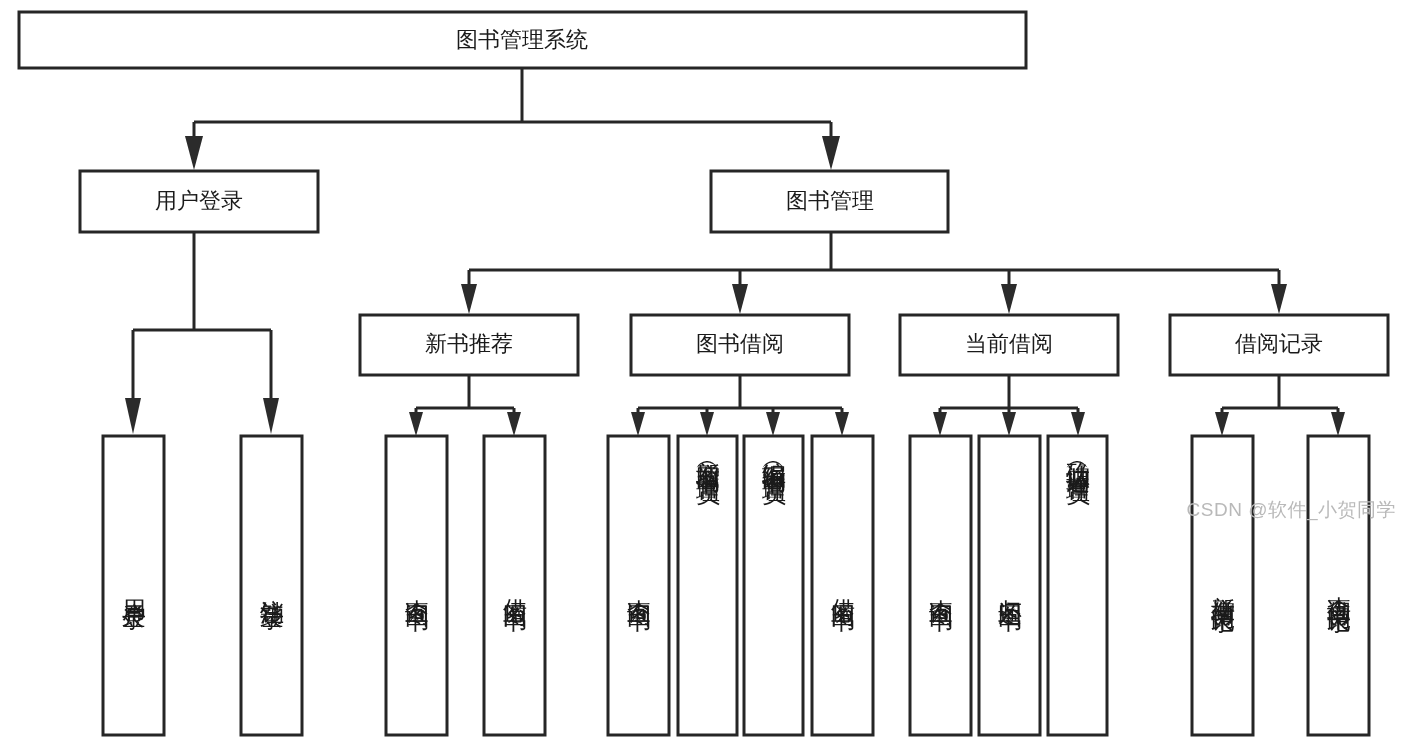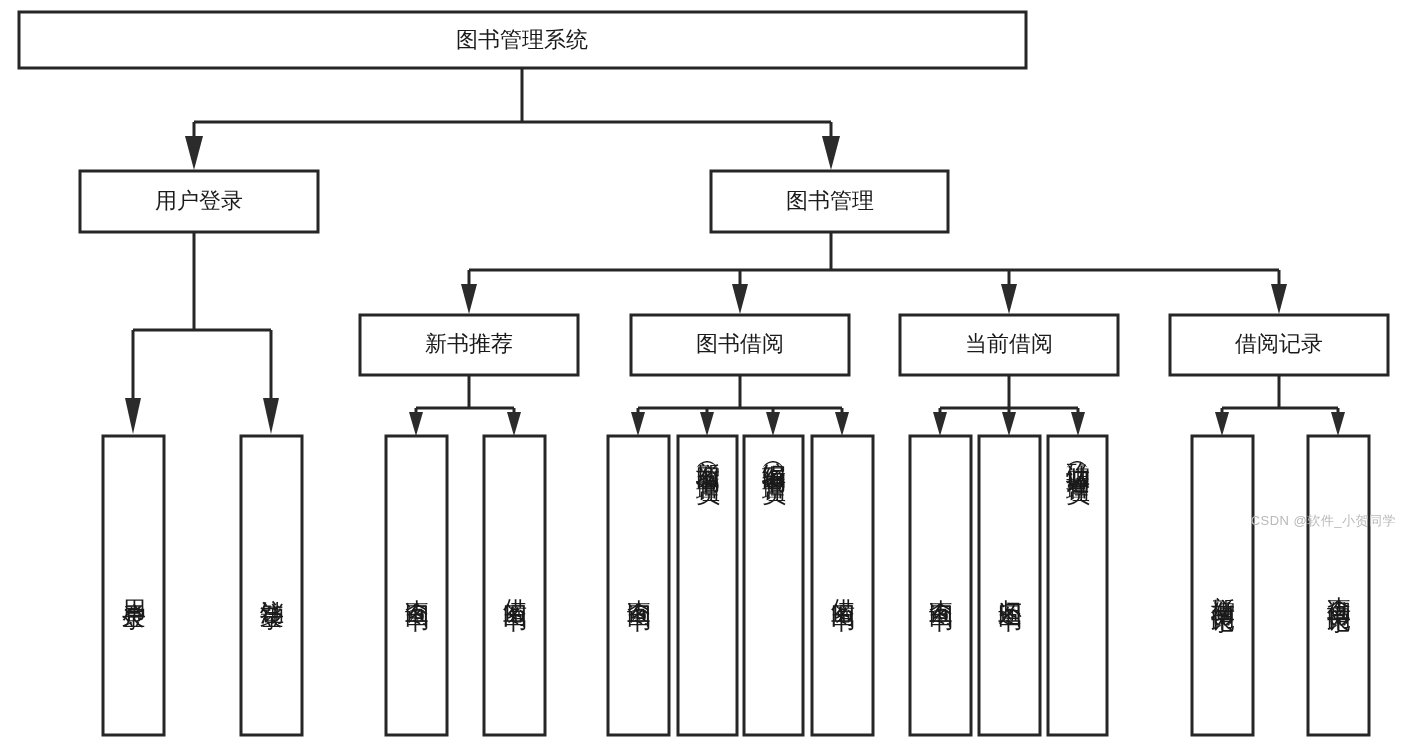--- a/index.html
+++ b/index.html
@@ -63,23 +63,23 @@
     font-size: 24px;
     line-height: 1.12;
     letter-spacing: 3px;
     color: #1a1a1a;
     white-space: nowrap;
     text-align: center;
   }
   .watermark {
     position: absolute;
     right: 9px;
-    bottom: 9px;
-    font-family: "Liberation Sans", "DejaVu Sans", sans-serif;
-    font-size: 13px;
+    bottom: 16px;
+    font-family: "Liberation Sans", "DejaVu Sans", sans-serif;
+    font-size: 19px;
     color: #b9b9b9;
     letter-spacing: 0.5px;
     white-space: nowrap;
   }
 </style>
 </head>
 <body>
 
 <div id="diagram-root">
 

